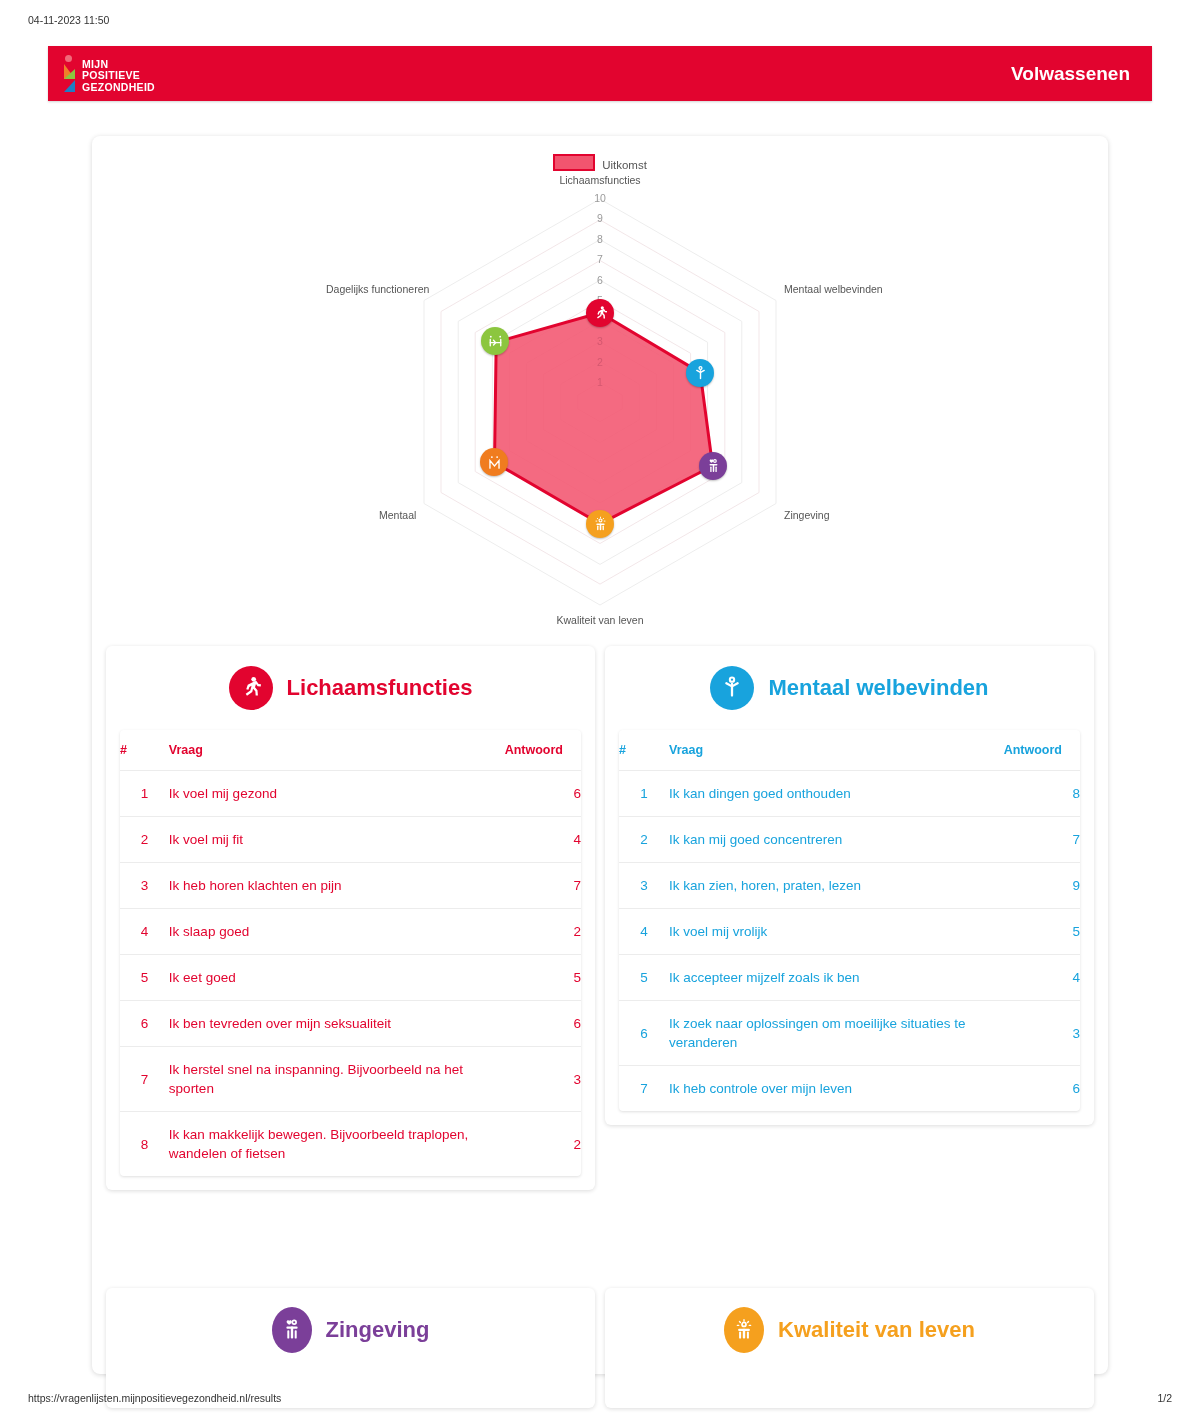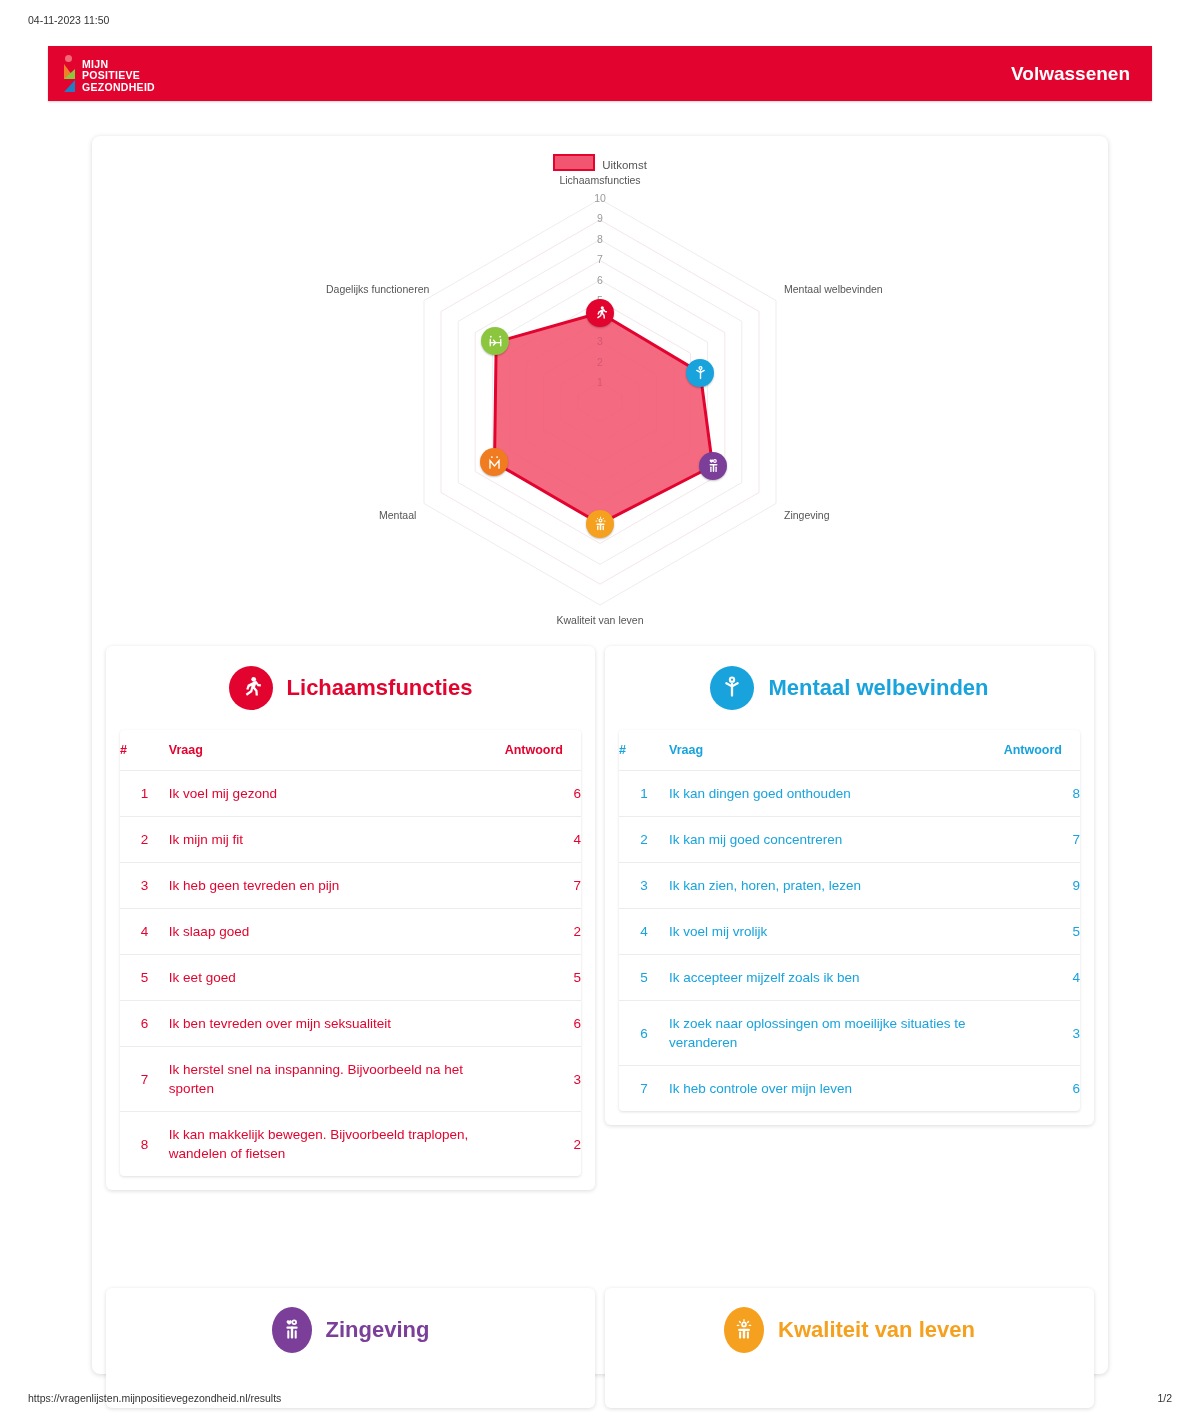--- a/index.html
+++ b/index.html
@@ -273,26 +273,26 @@
             </tr>
           </thead>
           <tbody>
             <tr>
                 <td class="c-num" style="color:#e2042f;">1</td>
                 <td class="c-q" style="color:#e2042f;">Ik voel mij gezond</td>
                 <td class="c-a" style="color:#e2042f;">6</td>
               </tr>
             <tr>
                 <td class="c-num" style="color:#e2042f;">2</td>
-                <td class="c-q" style="color:#e2042f;">Ik mijn mij fit</td>
+                <td class="c-q" style="color:#e2042f;">Ik voel mij fit</td>
                 <td class="c-a" style="color:#e2042f;">4</td>
               </tr>
             <tr>
                 <td class="c-num" style="color:#e2042f;">3</td>
-                <td class="c-q" style="color:#e2042f;">Ik heb geen tevreden en pijn</td>
+                <td class="c-q" style="color:#e2042f;">Ik heb horen klachten en pijn</td>
                 <td class="c-a" style="color:#e2042f;">7</td>
               </tr>
             <tr>
                 <td class="c-num" style="color:#e2042f;">4</td>
                 <td class="c-q" style="color:#e2042f;">Ik slaap goed</td>
                 <td class="c-a" style="color:#e2042f;">2</td>
               </tr>
             <tr>
                 <td class="c-num" style="color:#e2042f;">5</td>
                 <td class="c-q" style="color:#e2042f;">Ik eet goed</td>

